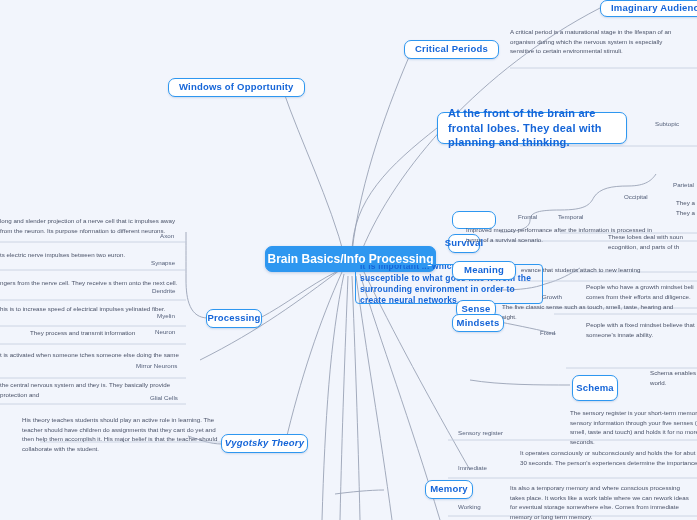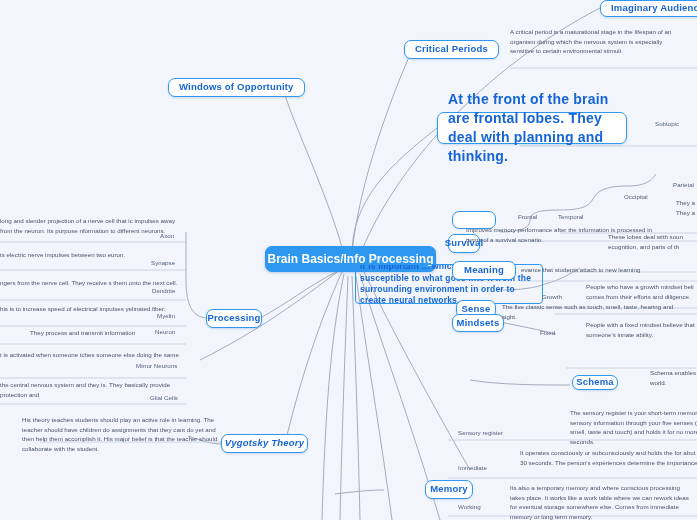--- a/index.html
+++ b/index.html
@@ -44,21 +44,21 @@
     align-items: center;
     justify-content: center;
     padding: 5px 10px;
     white-space: nowrap;
     line-height: 1.35;
   }
   .pill.multiline {
     white-space: normal;
     justify-content: flex-start;
     text-align: left;
-    font-size: 14px;
+    font-size: 11px;
   }
   .pill.shadow {
     box-shadow: 0 1px 2px rgba(40,90,160,0.18);
   }
 
   
   .central {
     position: absolute;
     box-sizing: border-box;
     background: #2e97f0;
@@ -178,21 +178,21 @@
   <div class="pill multiline" style="left:355px; top:264px; width:188px; height:40px; border-radius:4px; background:transparent; border:1.5px solid #2e97f0; padding:2px 4px; font-size:8.5px; line-height:1.35; overflow:hidden;">It is important ... which the brain is susceptible to what goes into it from the surrounding environment in order to create neural networks.</div>
 
   <div class="pill shadow" style="left:452px; top:261px; width:64px; height:19px;">Meaning</div>
 
   <div class="pill shadow" style="left:456px; top:300px; width:40px; height:18px;">Sense</div>
 
   <div class="pill shadow" style="left:452px; top:314px; width:52px; height:18px;">Mindsets</div>
 
   <div class="pill shadow" style="left:206px; top:309px; width:56px; height:19px;">Processing</div>
 
-  <div class="pill shadow" style="left:572px; top:375px; width:46px; height:15px;">Schema</div>
+  <div class="pill shadow" style="left:572px; top:375px; width:46px; height:26px;">Schema</div>
 
   <div class="pill shadow" style="left:221px; top:434px; width:87px; height:19px;font-style:italic;">Vygotsky Theory</div>
 
   <div class="pill shadow" style="left:385px; top:480px; width:48px; height:19px;margin-left:40px;">Memory</div>
 
   <div class="leaf-label" style="left:655px; top:120px;">Subtopic</div>
 
   <div class="leaf" style="left:510px; top:27px; width:178px;">A critical period is a maturational stage in the lifespan of an organism during which the nervous system is especially sensitive to certain environmental stimuli.</div>
 
   <div class="leaf" style="left:0px; top:216px; width:180px;">long and slender projection of a nerve cell that ic impulses away from the neuron. Its purpose nformation to different neurons.</div>

